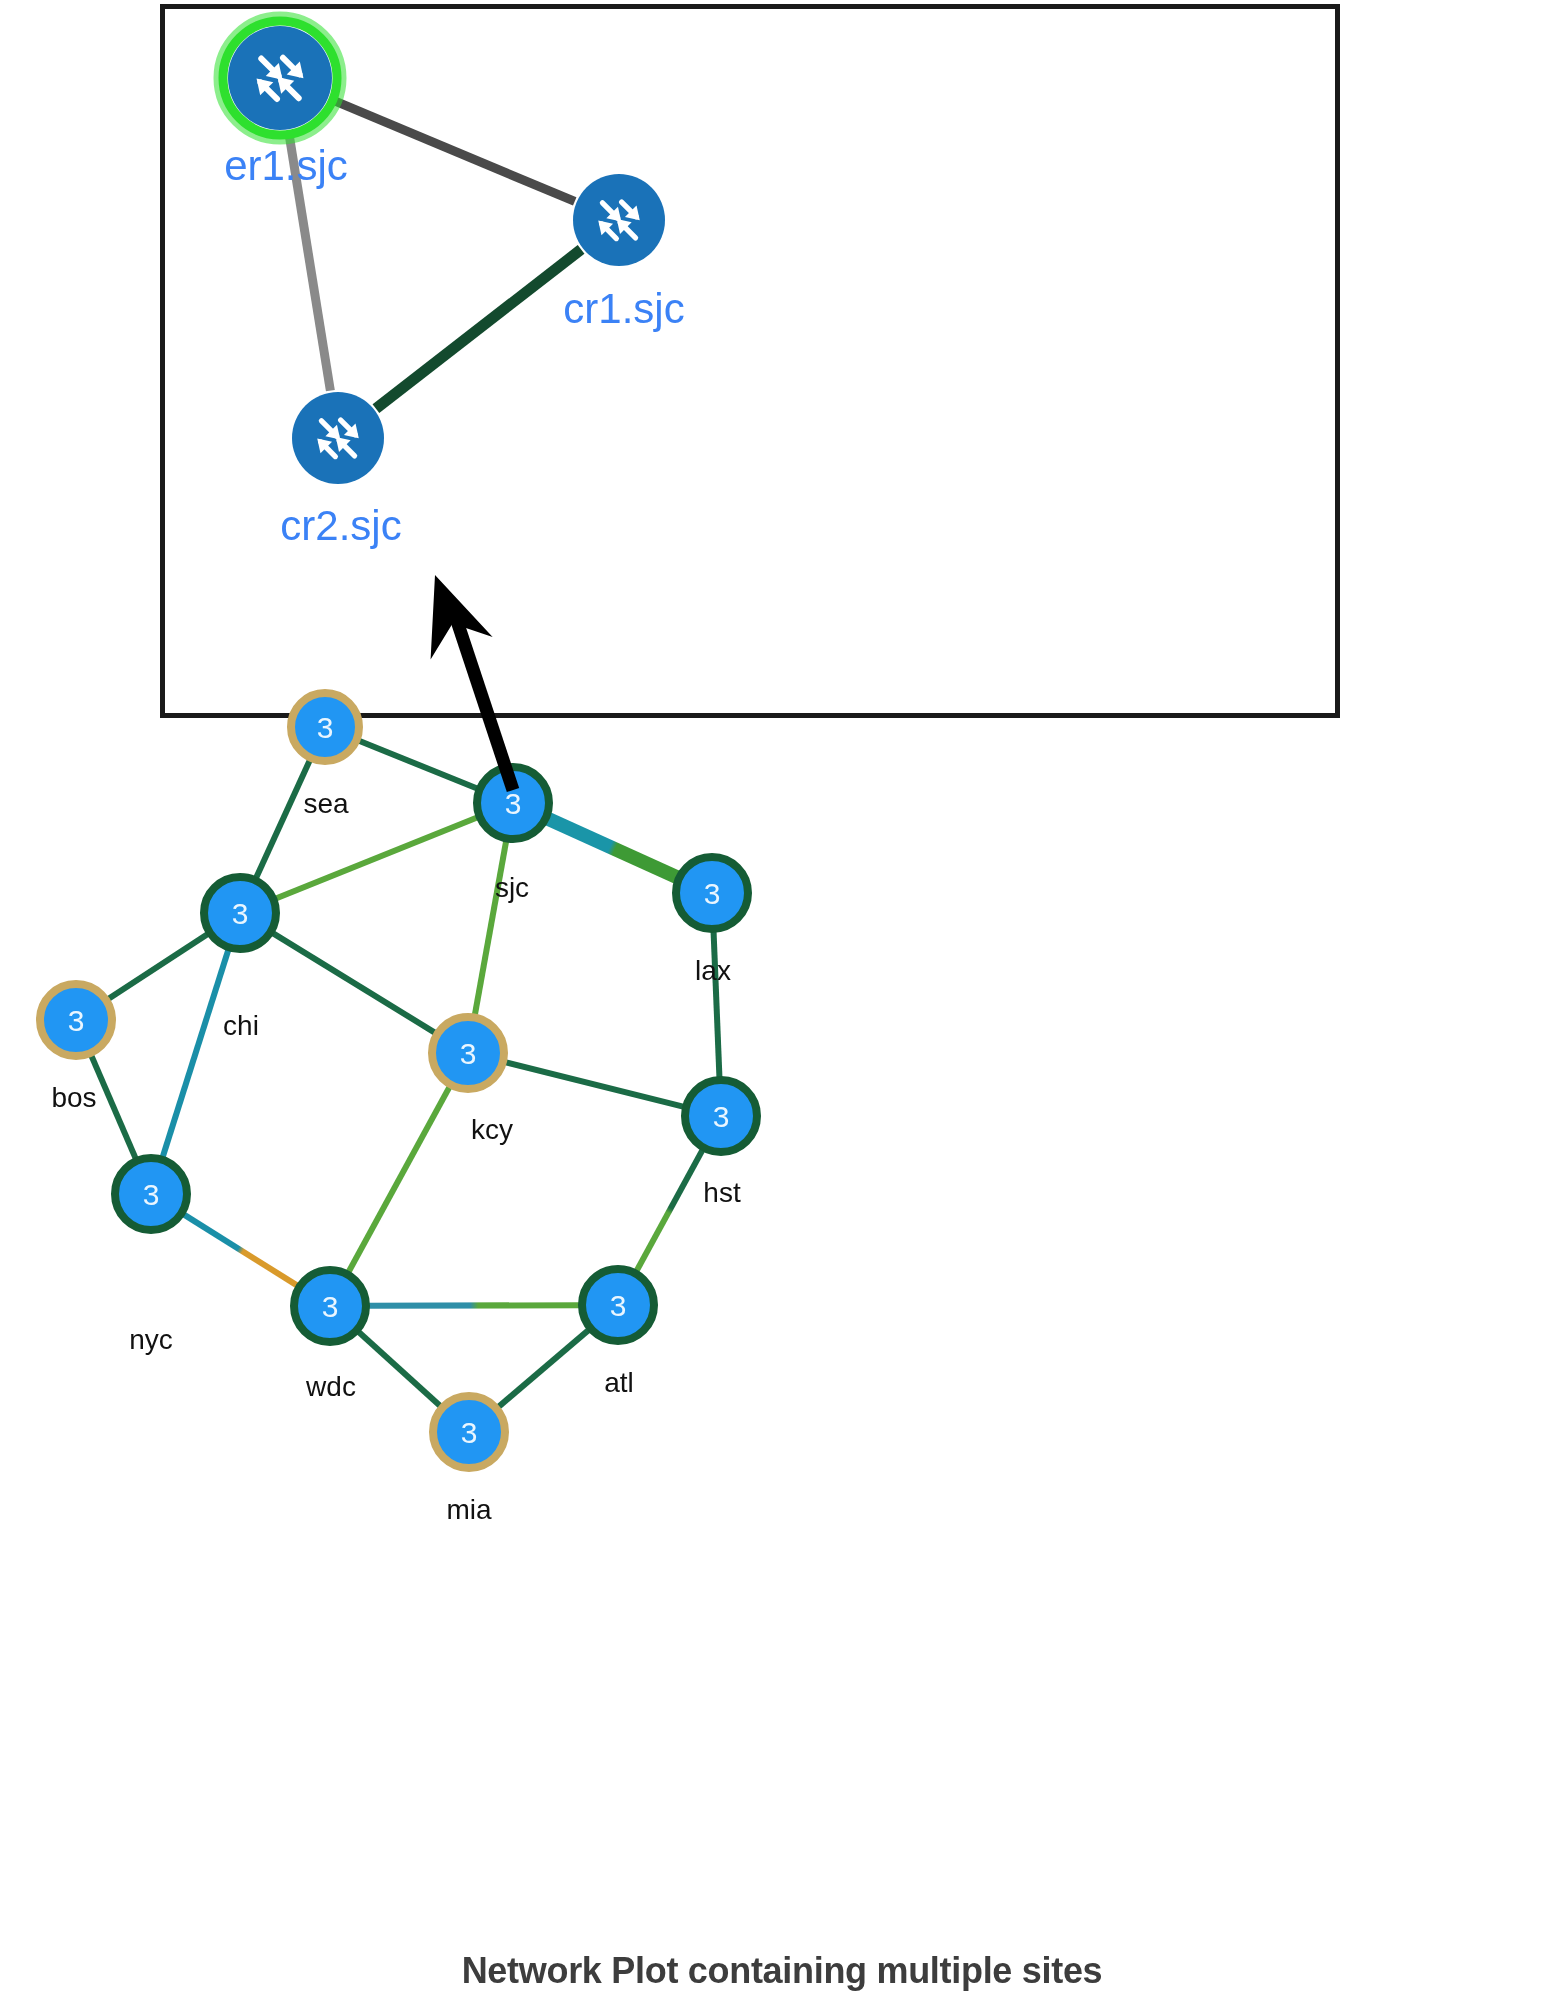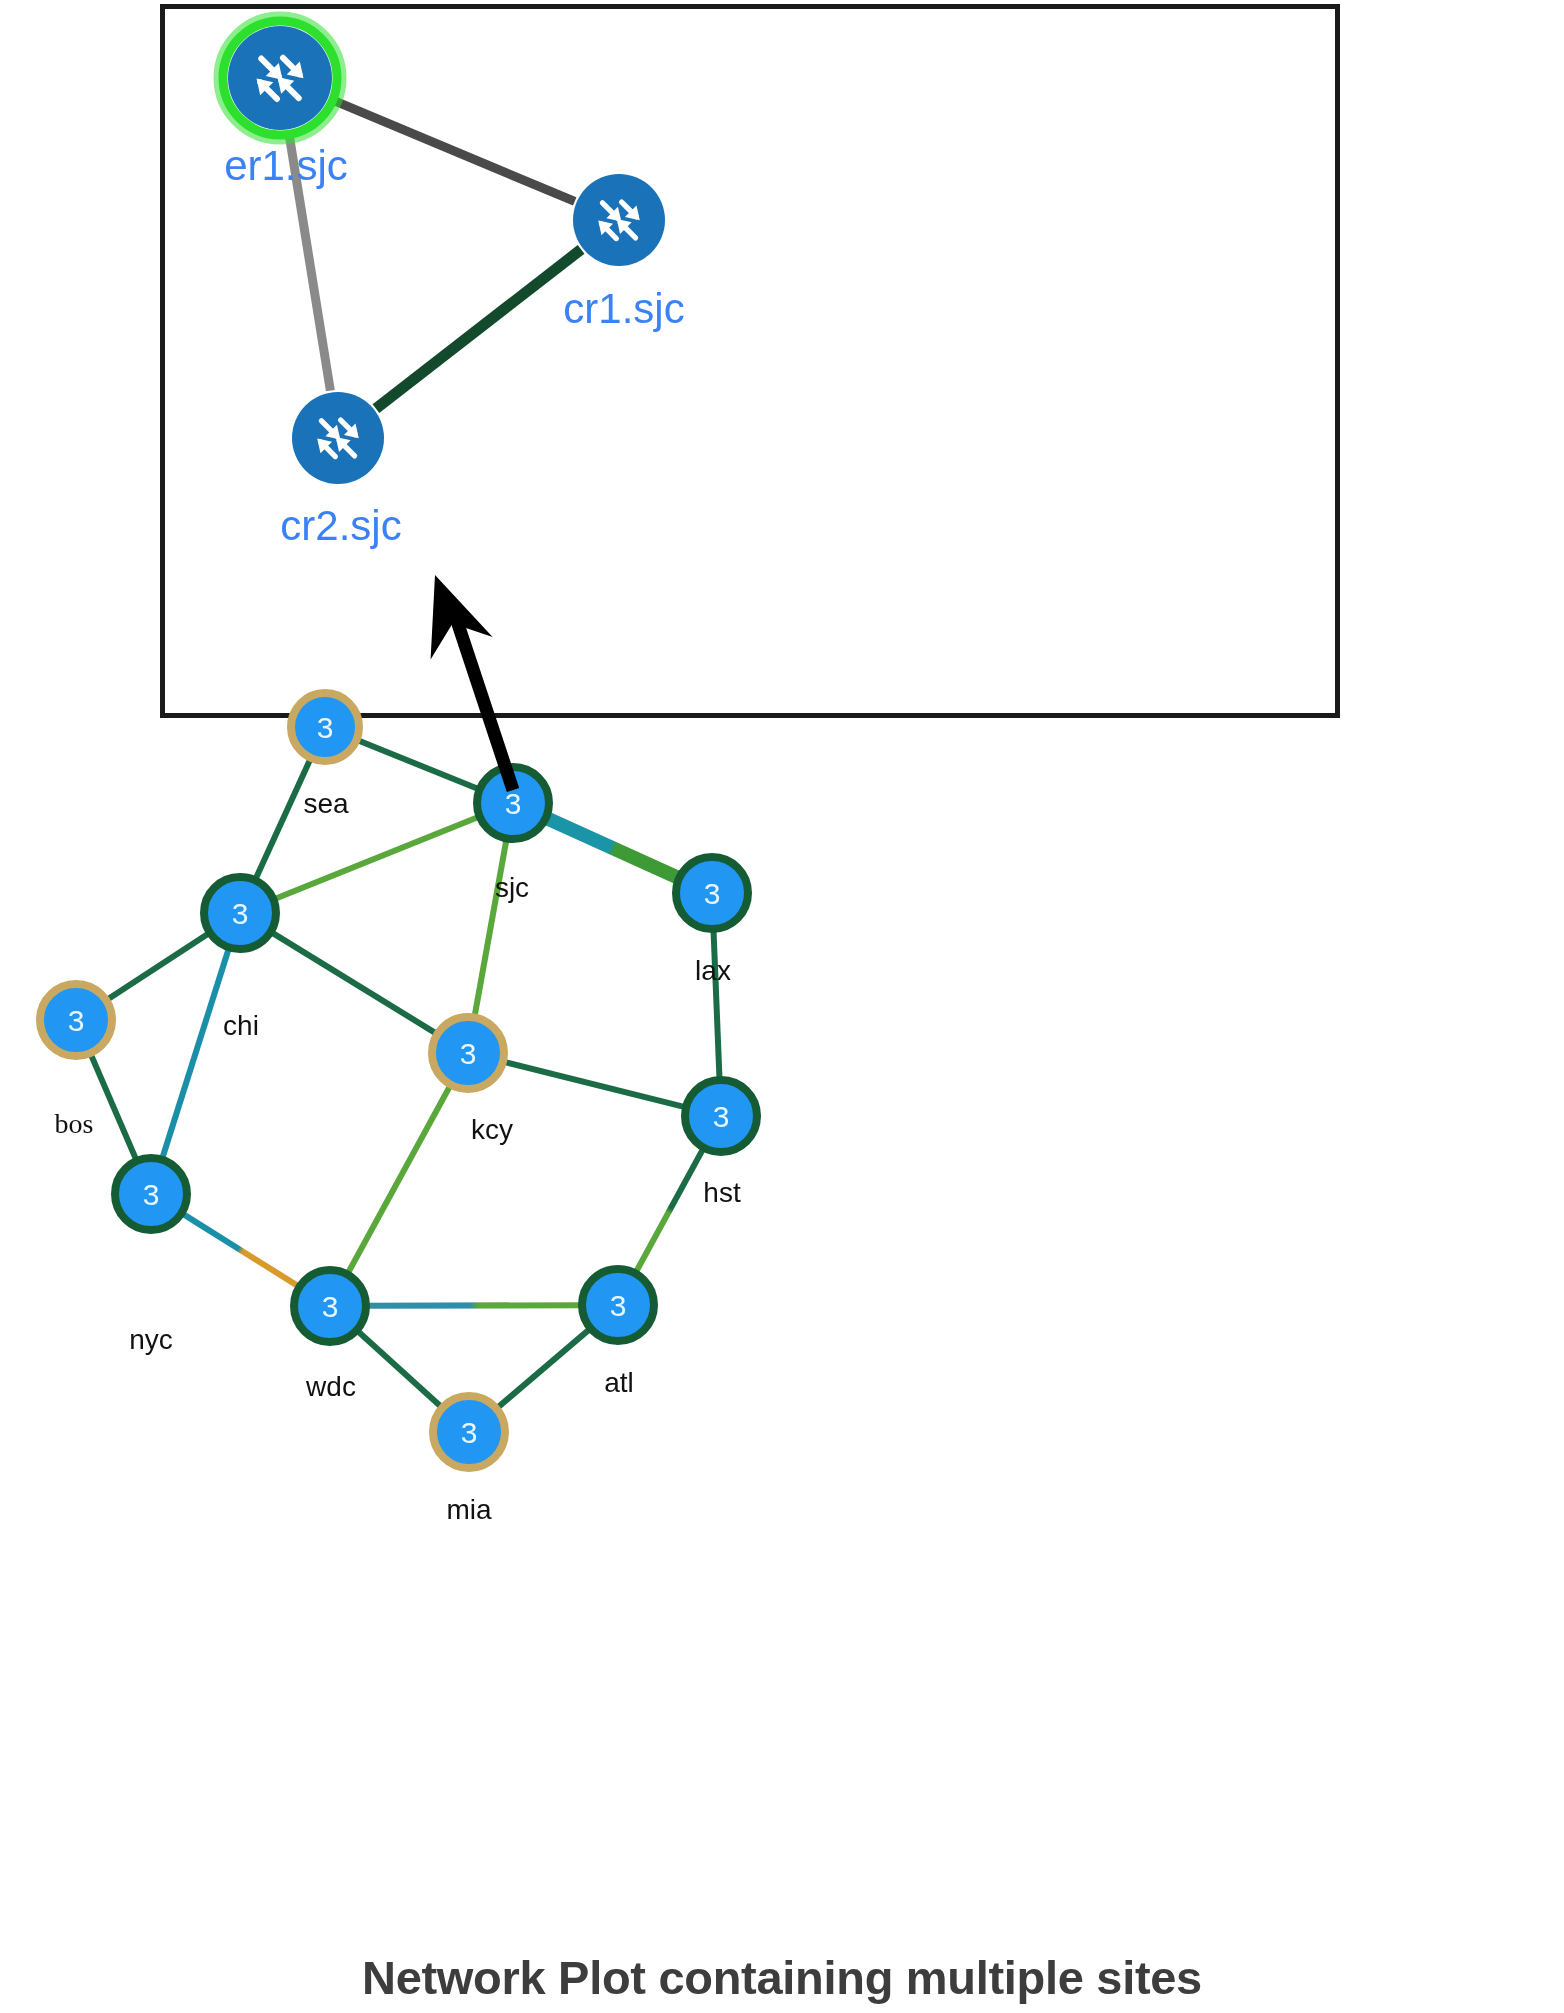--- a/index.html
+++ b/index.html
@@ -10,21 +10,21 @@
     position:absolute;left:160px;top:4px;width:1180px;height:714px;
     border:5px solid #1a1a1a;background:#fff;box-sizing:border-box;
   }
   .site-title{
     position:absolute;left:520px;top:24px;width:700px;
     font-size:41px;font-weight:bold;color:#4a4a4a;text-align:left;
     letter-spacing:-0.5px;
   }
   .bottom-caption{
     position:absolute;left:0;top:1950px;width:1564px;text-align:center;
-    font-size:47px;font-weight:bold;color:#3d3d3d;letter-spacing:-0.3px;
+    font-size:36px;font-weight:bold;color:#3d3d3d;letter-spacing:-0.3px;
   }
   svg.layer{position:absolute;left:0;top:0;width:1564px;height:2013px;
             overflow:visible;pointer-events:none;}
   .node-label-router{
     position:absolute;font-size:42px;color:#3b82f6;white-space:nowrap;
     transform:translateX(-50%);
   }
   .site-label{
     position:absolute;font-size:28px;color:#111;white-space:nowrap;
     transform:translateX(-50%);
@@ -185,21 +185,21 @@
       <div class="node-label-router" style="left: 341px; top: 502px;">cr2.sjc</div>
       <div class="site-count" style="left: 325px; top: 728px;">3</div>
       <div class="site-label" style="left: 326px; top: 788px;">sea</div>
       <div class="site-count" style="left: 513px; top: 804px;">3</div>
       <div class="site-label" style="left: 512px; top: 872px;">sjc</div>
       <div class="site-count" style="left: 240px; top: 914px;">3</div>
       <div class="site-label" style="left: 241px; top: 1010px;">chi</div>
       <div class="site-count" style="left: 712px; top: 894px;">3</div>
       <div class="site-label" style="left: 713px; top: 955px;">lax</div>
       <div class="site-count" style="left: 76px; top: 1021px;">3</div>
-      <div class="site-label" style="left: 74px; top: 1108px; font-family: Liberation Serif, serif;">bos</div>
+      <div class="site-label" style="left: 74px; top: 1082px;">bos</div>
       <div class="site-count" style="left: 468px; top: 1054px;">3</div>
       <div class="site-label" style="left: 492px; top: 1114px; text-align: right;">kcy</div>
       <div class="site-count" style="left: 721px; top: 1117px;">3</div>
       <div class="site-label" style="left: 722px; top: 1177px;">hst</div>
       <div class="site-count" style="left: 151px; top: 1195px;">3</div>
       <div class="site-label" style="left: 151px; top: 1324px;">nyc</div>
       <div class="site-count" style="left: 330px; top: 1307px;">3</div>
       <div class="site-label" style="left: 331px; top: 1323px; margin-top: 48px;">wdc</div>
       <div class="site-count" style="left: 618px; top: 1306px;">3</div>
       <div class="site-label" style="left: 619px; top: 1367px;">atl</div>

